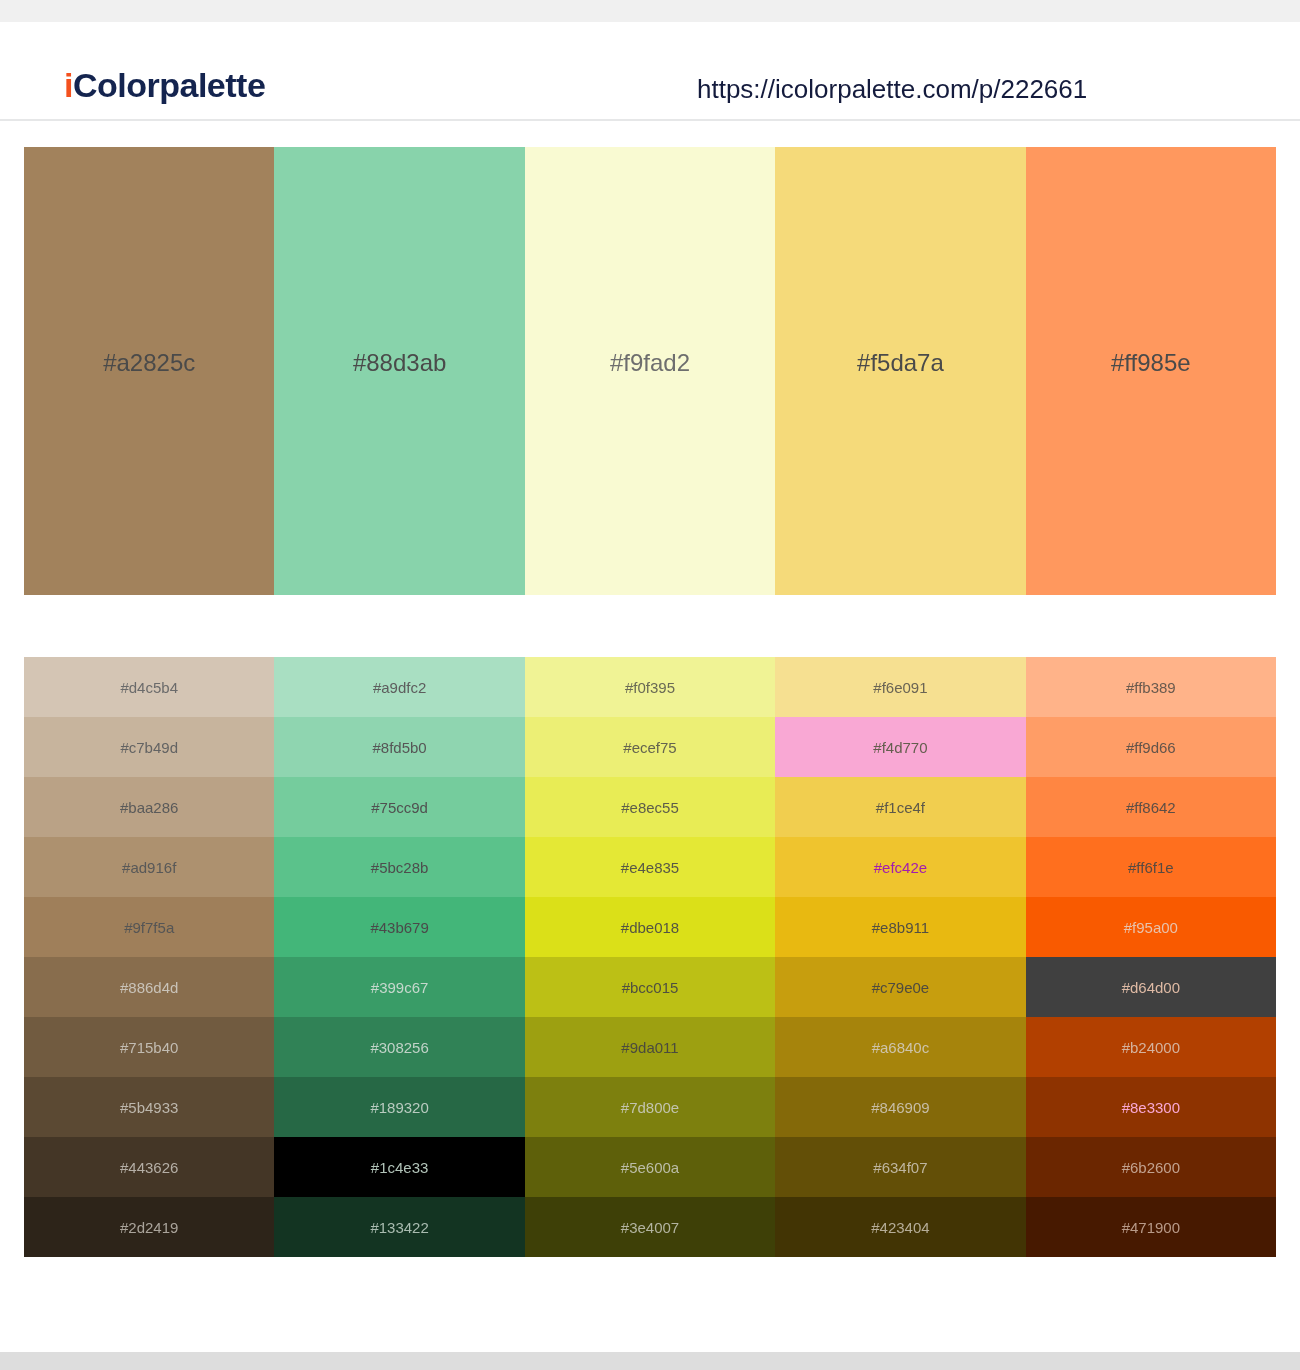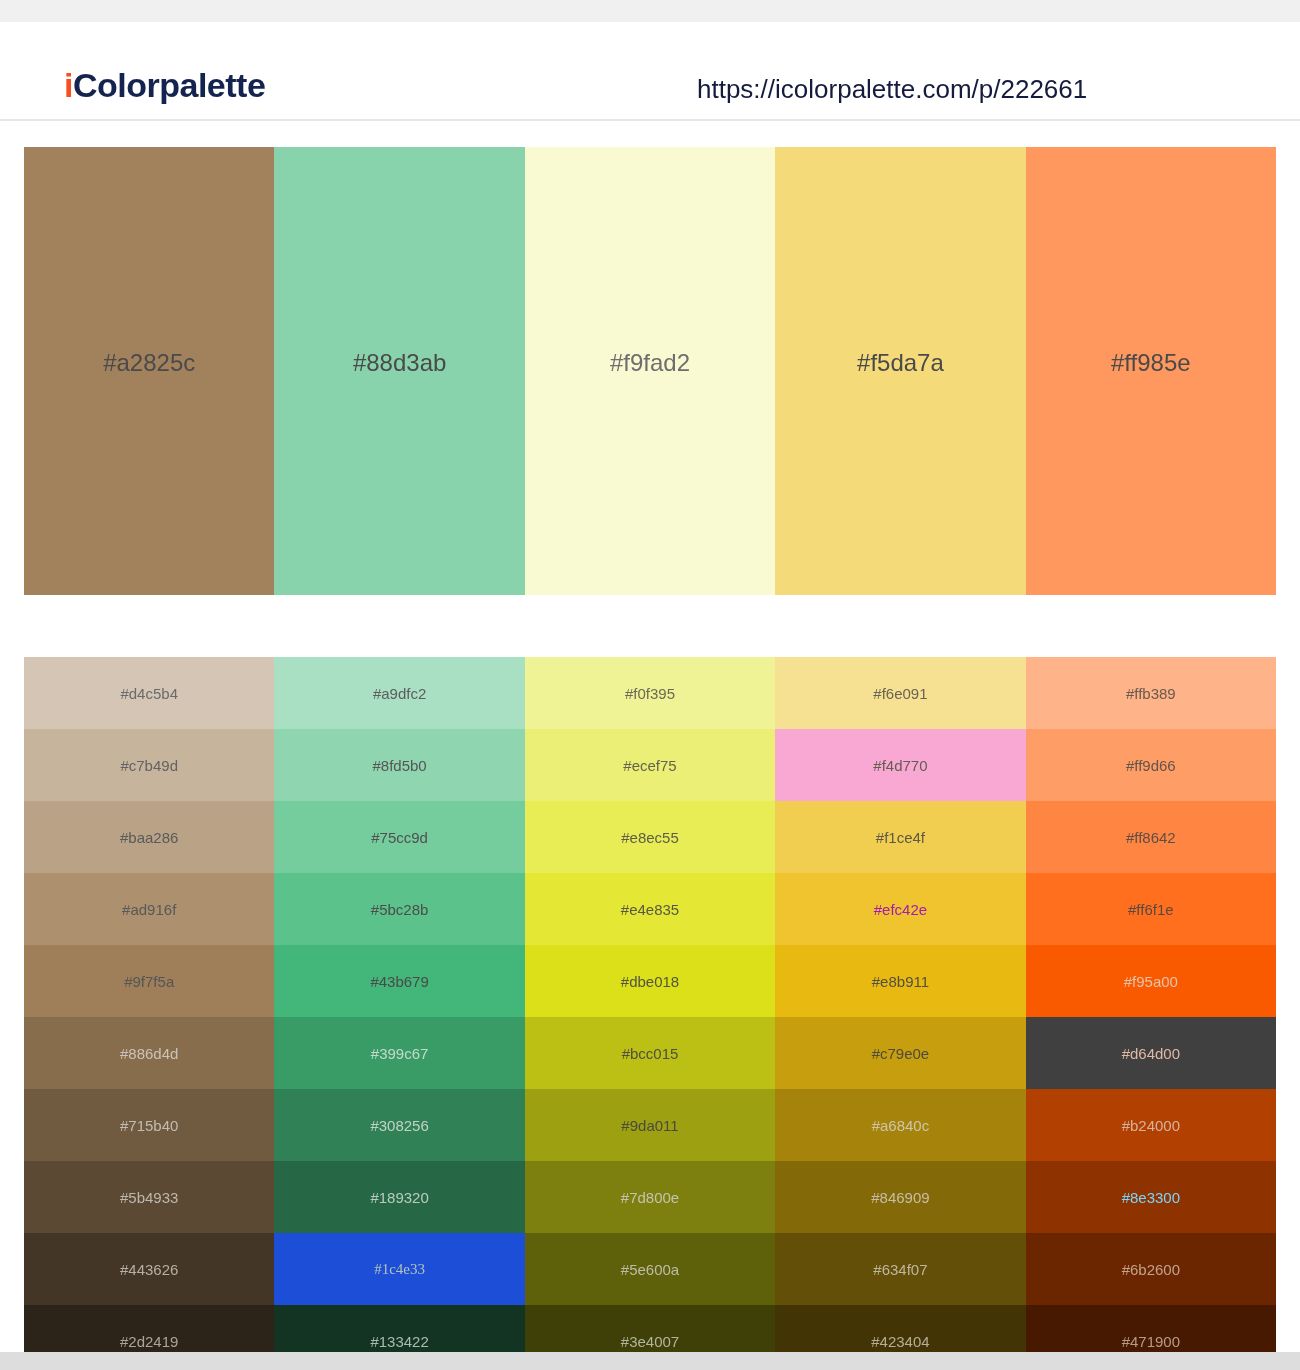--- a/index.html
+++ b/index.html
@@ -50,21 +50,21 @@
   }
 
   
   .shades-grid {
     position:absolute; left:24px; top:657px;
     width:1252px;
     display:flex;
   }
   .shade-col { flex:1 1 0; display:flex; flex-direction:column; }
   .shade-cell {
-    height:72px;
+    height:60px;
     display:flex; align-items:center; justify-content:center;
     font-size:15px;
   }
 
   .footer-band {
     position:absolute; left:0; top:1352px; width:1300px; height:18px;
     background:#dddddd;
   }
 </style>
 </head>
@@ -112,21 +112,21 @@
     </div>
     <div class="shade-col">
       <div class="shade-cell" style="background: rgb(169, 223, 194); color: rgb(93, 93, 93);">#a9dfc2</div>
       <div class="shade-cell" style="background: rgb(143, 213, 176); color: rgb(86, 86, 86);">#8fd5b0</div>
       <div class="shade-cell" style="background: rgb(117, 204, 157); color: rgb(80, 80, 80);">#75cc9d</div>
       <div class="shade-cell" style="background: rgb(91, 194, 139); color: rgb(77, 77, 77);">#5bc28b</div>
       <div class="shade-cell" style="background: rgb(67, 182, 121); color: rgb(74, 74, 74);">#43b679</div>
       <div class="shade-cell" style="background: rgb(57, 156, 103); color: rgb(198, 216, 205);">#399c67</div>
       <div class="shade-cell" style="background: rgb(48, 130, 86); color: rgb(192, 210, 199);">#308256</div>
       <div class="shade-cell" style="background: rgb(38, 104, 69); color: rgb(185, 203, 192);">#189320</div>
-      <div class="shade-cell" style="background: #1d4ed8; color: rgb(178, 196, 185); font-family: Liberation Serif, serif;">#1c4e33</div>
+      <div class="shade-cell" style="background: #000000; color: rgb(178, 196, 185);">#1c4e33</div>
       <div class="shade-cell" style="background: rgb(19, 52, 34); color: rgb(169, 187, 176);">#133422</div>
     </div>
     <div class="shade-col">
       <div class="shade-cell" style="background: rgb(240, 243, 149); color: rgb(106, 106, 85);">#f0f395</div>
       <div class="shade-cell" style="background: rgb(236, 239, 117); color: rgb(100, 100, 79);">#ecef75</div>
       <div class="shade-cell" style="background: rgb(232, 236, 85); color: rgb(93, 93, 74);">#e8ec55</div>
       <div class="shade-cell" style="background: rgb(228, 232, 53); color: rgb(88, 88, 70);">#e4e835</div>
       <div class="shade-cell" style="background: rgb(219, 224, 24); color: rgb(84, 84, 67);">#dbe018</div>
       <div class="shade-cell" style="background: rgb(188, 192, 21); color: rgb(79, 79, 64);">#bcc015</div>
       <div class="shade-cell" style="background: rgb(157, 160, 17); color: rgb(75, 75, 61);">#9da011</div>
@@ -147,19 +147,19 @@
       <div class="shade-cell" style="background: rgb(66, 52, 4); color: rgb(182, 173, 152);">#423404</div>
     </div>
     <div class="shade-col">
       <div class="shade-cell" style="background: rgb(255, 179, 137); color: rgb(106, 90, 78);">#ffb389</div>
       <div class="shade-cell" style="background: rgb(255, 157, 102); color: rgb(100, 84, 74);">#ff9d66</div>
       <div class="shade-cell" style="background: rgb(255, 134, 66); color: rgb(93, 78, 69);">#ff8642</div>
       <div class="shade-cell" style="background: rgb(255, 111, 30); color: rgb(88, 74, 65);">#ff6f1e</div>
       <div class="shade-cell" style="background: rgb(249, 90, 0); color: rgb(232, 194, 171);">#f95a00</div>
       <div class="shade-cell" style="background: #404040; color: rgb(223, 186, 164);">#d64d00</div>
       <div class="shade-cell" style="background: rgb(178, 64, 0); color: rgb(213, 178, 157);">#b24000</div>
-      <div class="shade-cell" style="background: rgb(142, 51, 0); color: #7dd3fc;">#8e3300</div>
+      <div class="shade-cell" style="background: rgb(142, 51, 0); color: #f9a8d4;">#8e3300</div>
       <div class="shade-cell" style="background: rgb(107, 38, 0); color: rgb(194, 162, 143);">#6b2600</div>
       <div class="shade-cell" style="background: rgb(71, 25, 0); color: rgb(184, 154, 136);">#471900</div>
     </div>
   </div>
 
 <div class="footer-band"></div>
 
 </body></html>

